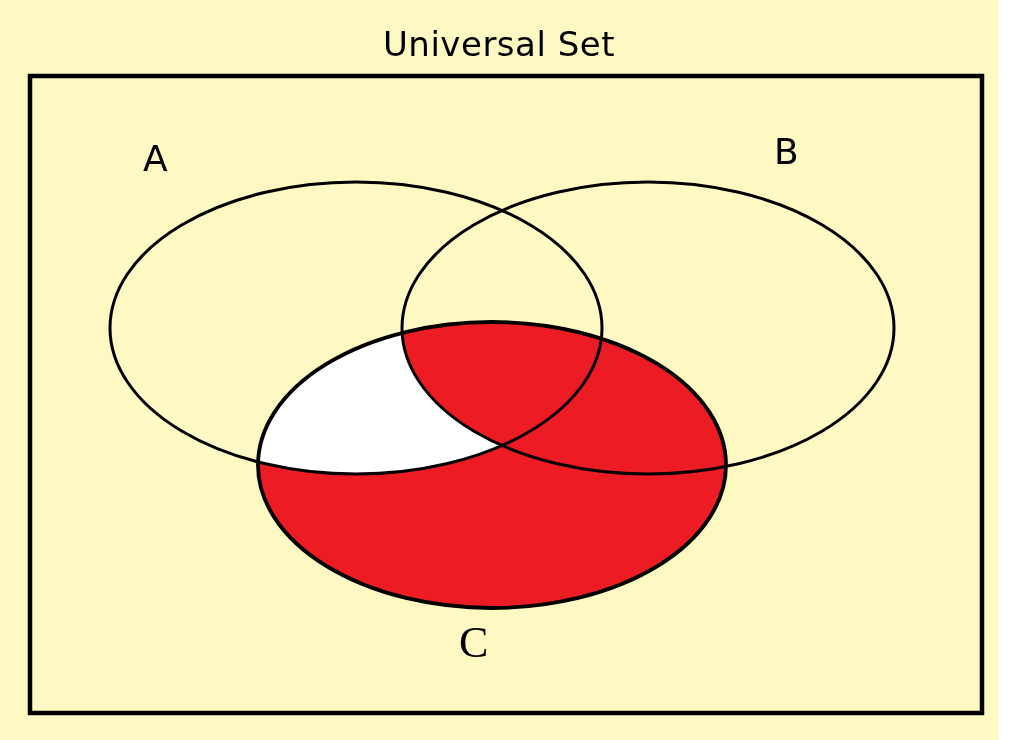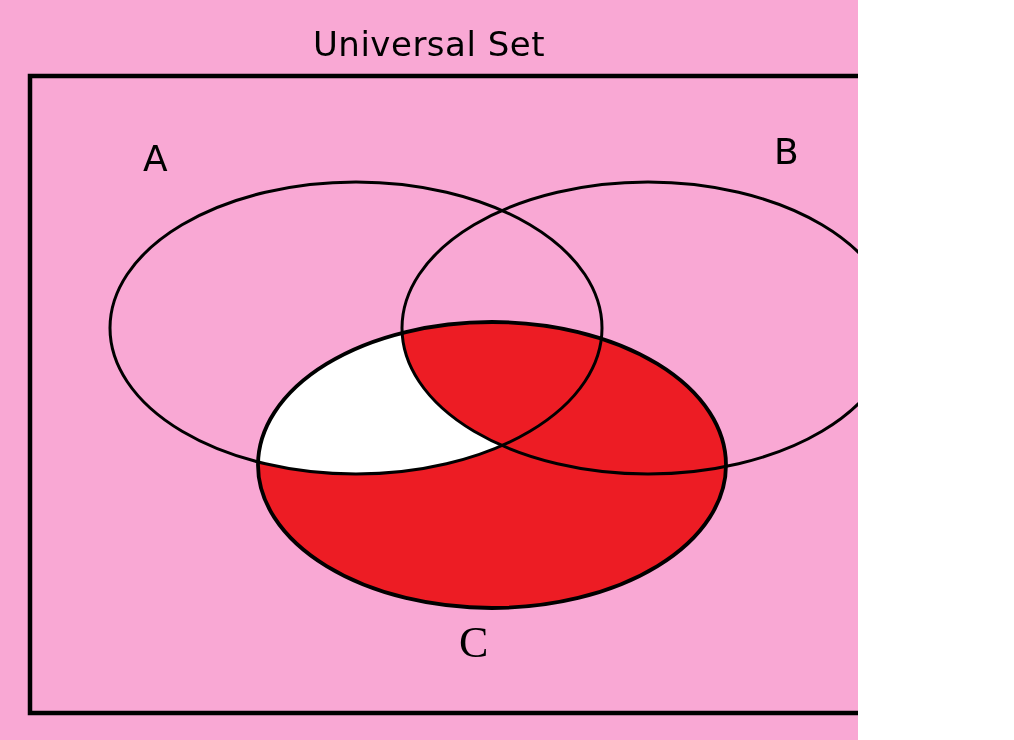--- a/index.html
+++ b/index.html
@@ -2,23 +2,23 @@
 <html><head>
 <meta charset="utf-8">
 <style>
   html, body {
     margin: 0;
     padding: 0;
     background: #ffffff;
   }
   .stage {
     position: relative;
-    width: 858px;
+    width: 998px;
     height: 740px;
-    background: #f9a8d4;
+    background: #fef9c3;
     overflow: hidden;
     font-family: "DejaVu Sans", sans-serif;
   }
   .stage svg {
     position: absolute;
     left: 0;
     top: 0;
   }
   .diagram-title {
     position: absolute;

